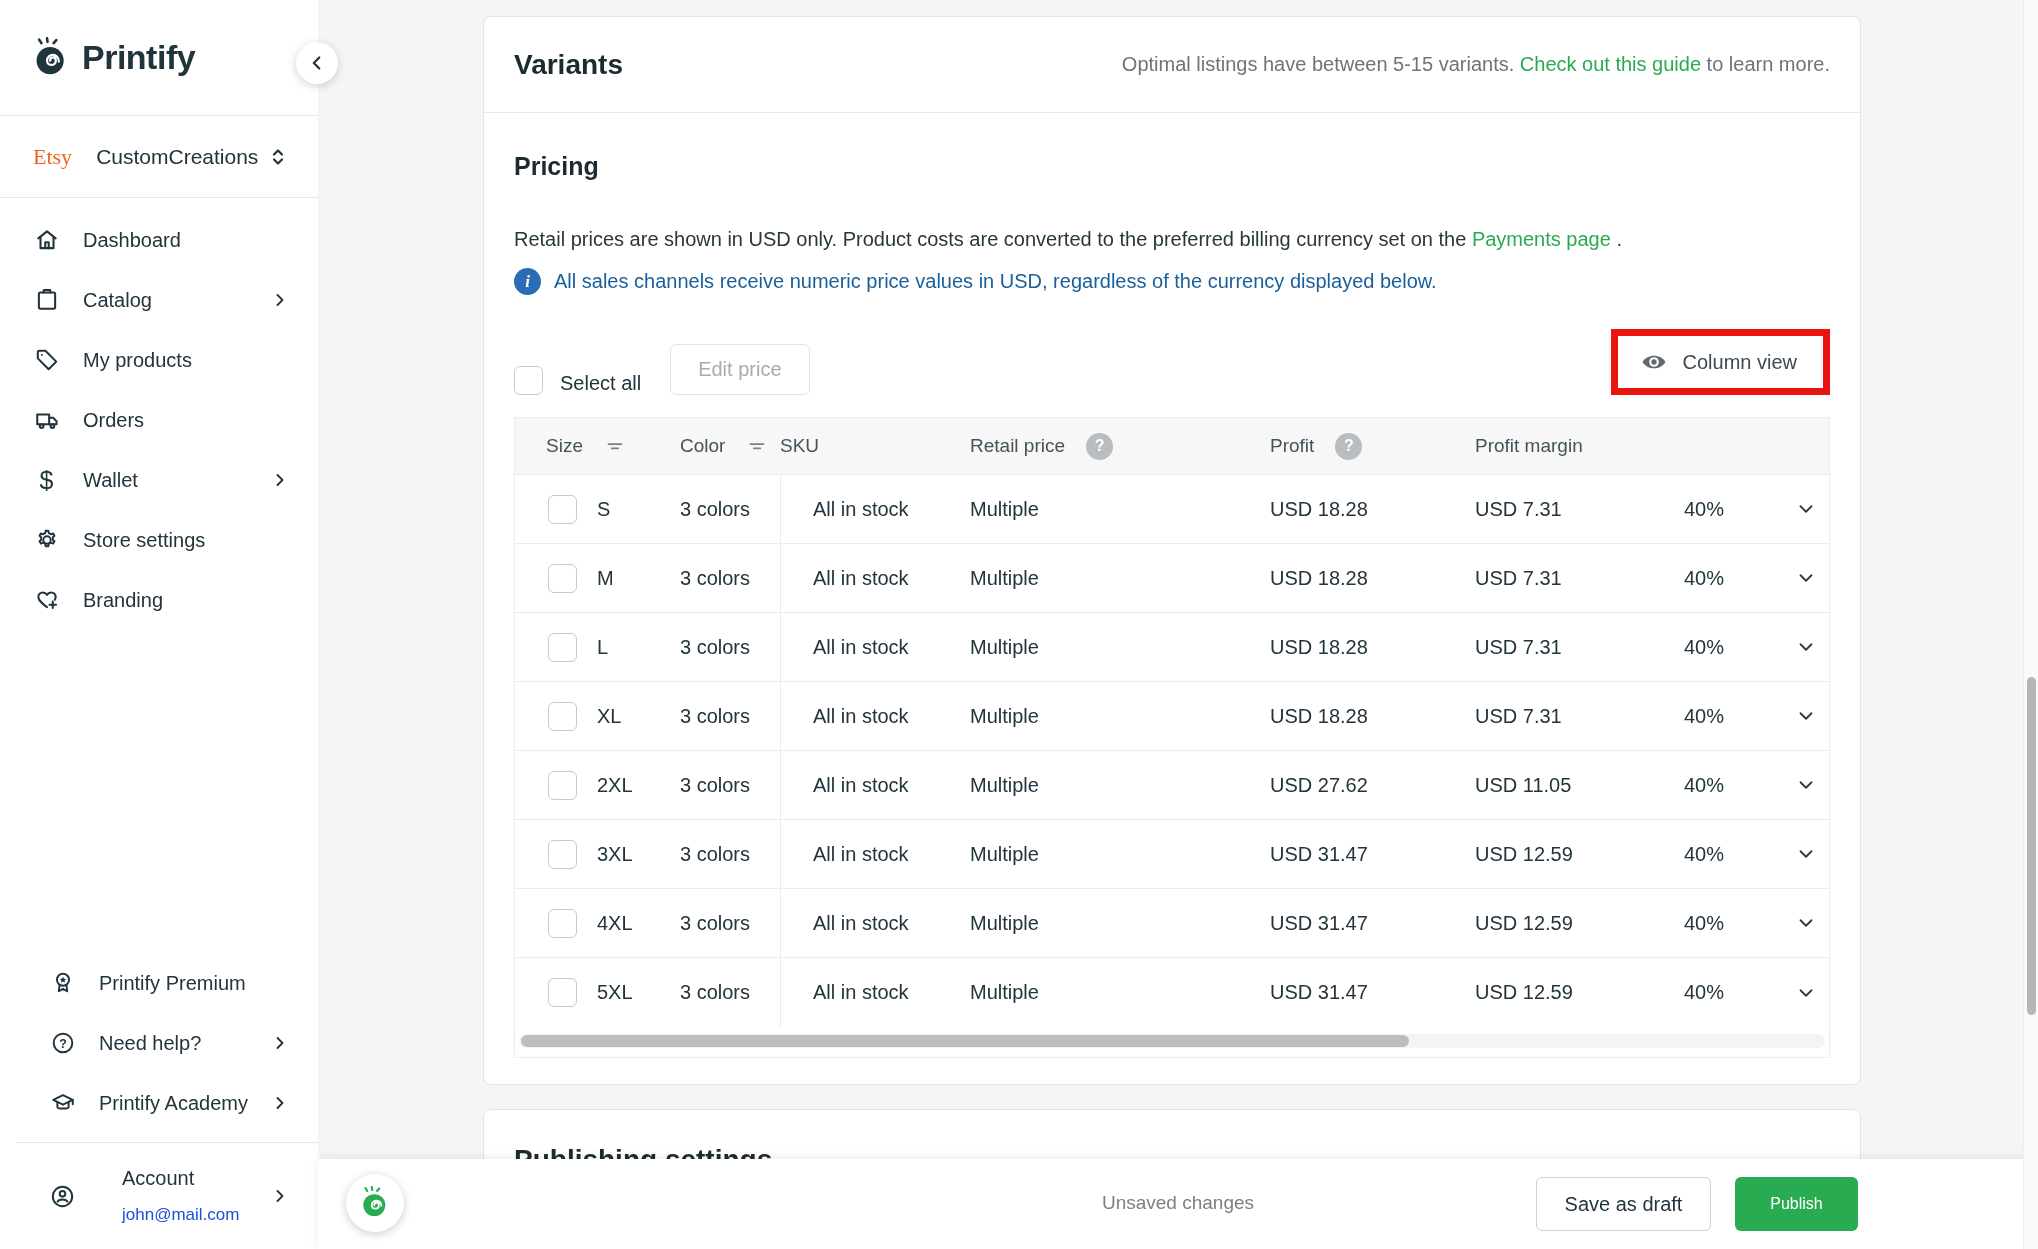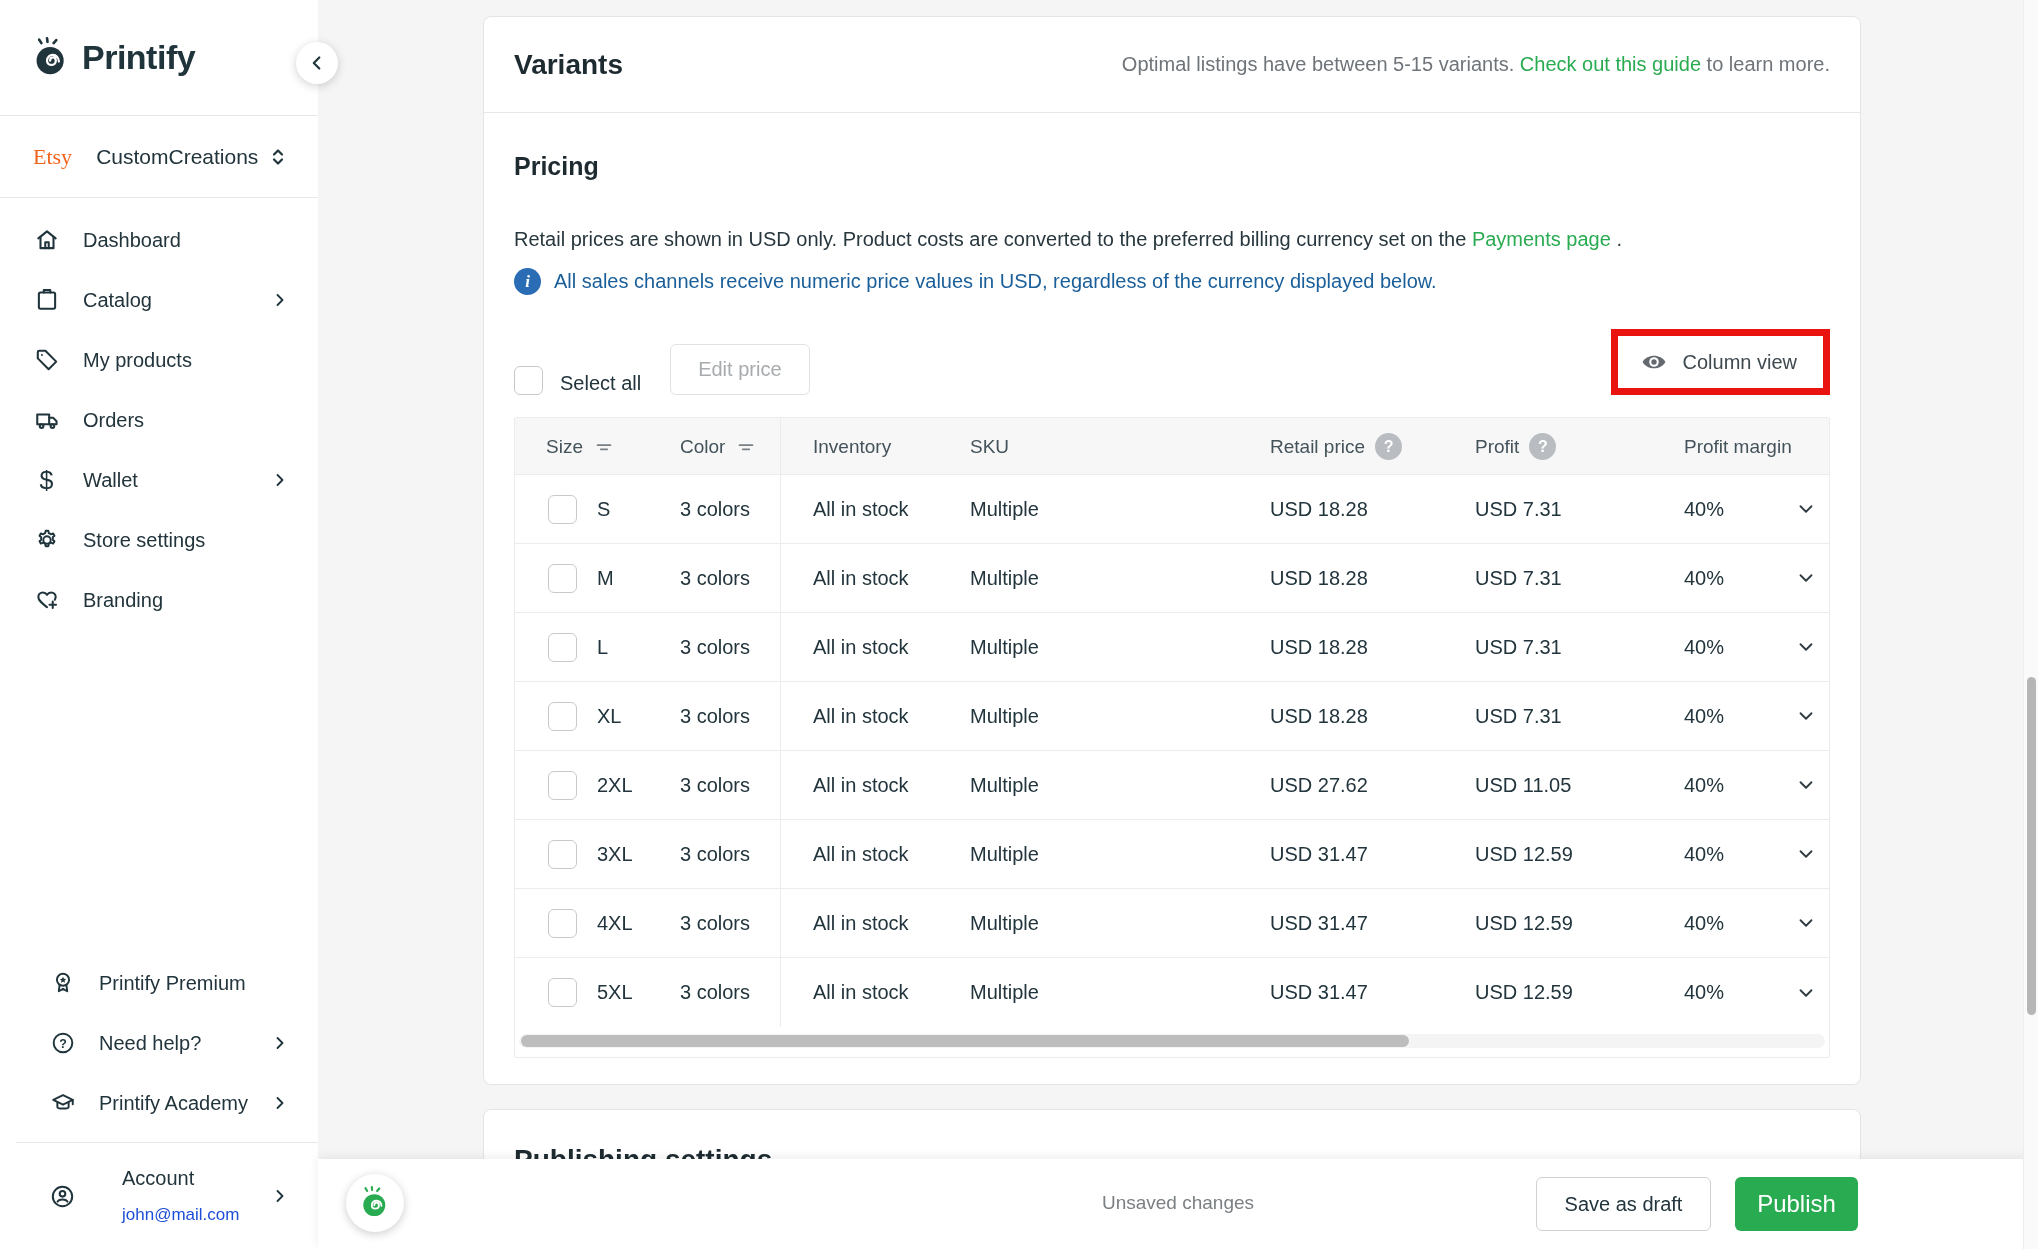--- a/index.html
+++ b/index.html
@@ -91,21 +91,21 @@
   }
 
   
   .ptable { margin-top:22px; border:1px solid #ececec; border-radius:2px; }
   .trow {
     display:grid;
     grid-template-columns:165px 100px 190px 300px 205px 209px 111px 36px;
     align-items:center;
   }
   .thead { background:#f7f7f8; height:57px; border-bottom:1px solid #ececec; }
-  .th { font-size:19px; color:#44535a; white-space:nowrap; display:flex; align-items:center; gap:10px; }
+  .th { font-size:19px; color:#44535a; white-space:nowrap; display:flex; align-items:center; gap:21px; }
   .th.first { padding-left:31px; }
   .cell-div { border-left:1px solid #ececec; height:100%; display:flex; align-items:center; padding-left:32px; }
   .thead .cell-div { height:57px; }
   .tbody-row { height:69px; border-bottom:1px solid #ececec; background:#fff; }
   .tbody-row:last-child { border-bottom:none; }
   .td { font-size:20px; color:#22343c; white-space:nowrap; }
   .td-size { padding-left:33px; display:flex; align-items:center; gap:20px; }
   .row-chevron { cursor:pointer; display:flex; }
 
   .hscroll { padding:7px 4px 9px; }
@@ -129,21 +129,21 @@
     position:absolute; left:0; width:100%; top:33px; text-align:center;
     font-size:19px; color:#7b8084;
   }
   .bar-buttons { position:absolute; right:180px; top:18px; display:flex; gap:24px; }
   .btn-save-draft {
     width:175px; height:54px; background:#fff; border:1px solid #cfd2d4; border-radius:6px;
     font-size:20px; font-weight:500; color:#22343c; cursor:pointer; font-family:inherit;
   }
   .btn-publish {
     width:123px; height:54px; background:#29ab51; border:none; border-radius:6px;
-    font-size:24px; font-weight:500; color:#fff; cursor:pointer; font-family:inherit;
+    font-size:16px; font-weight:500; color:#fff; cursor:pointer; font-family:inherit;
   }
 
   
   .vscroll {
     position:absolute; left:2023px; top:0; width:15px; height:1249px;
     background:#fafafa; border-left:1px solid #ededed; z-index:30;
   }
   .vscroll-thumb {
     position:absolute; left:3px; top:677px; width:9px; height:338px;
     background:#b6b6b6; border-radius:5px; cursor:pointer;
@@ -380,23 +380,20 @@
           </span>
         </div>
         <div class="th">
           <span>Color</span>
           <span>
             <svg width="22" height="22" viewBox="0 0 24 24">
                 <path d="M5 10 H19 M8.5 14.5 H15.5" stroke="#7a8084" stroke-width="2" stroke-linecap="round"></path>
               </svg>
           </span>
         </div>
-        <div class="th cell-div">
-          <span>Inventory</span>
-        </div>
         <div class="th">
           <span>SKU</span>
         </div>
         <div class="th">
           <span>Retail price</span>
           <span class="badge-circle badge-q">?</span>
         </div>
         <div class="th">
           <span>Profit</span>
           <span class="badge-circle badge-q">?</span>

